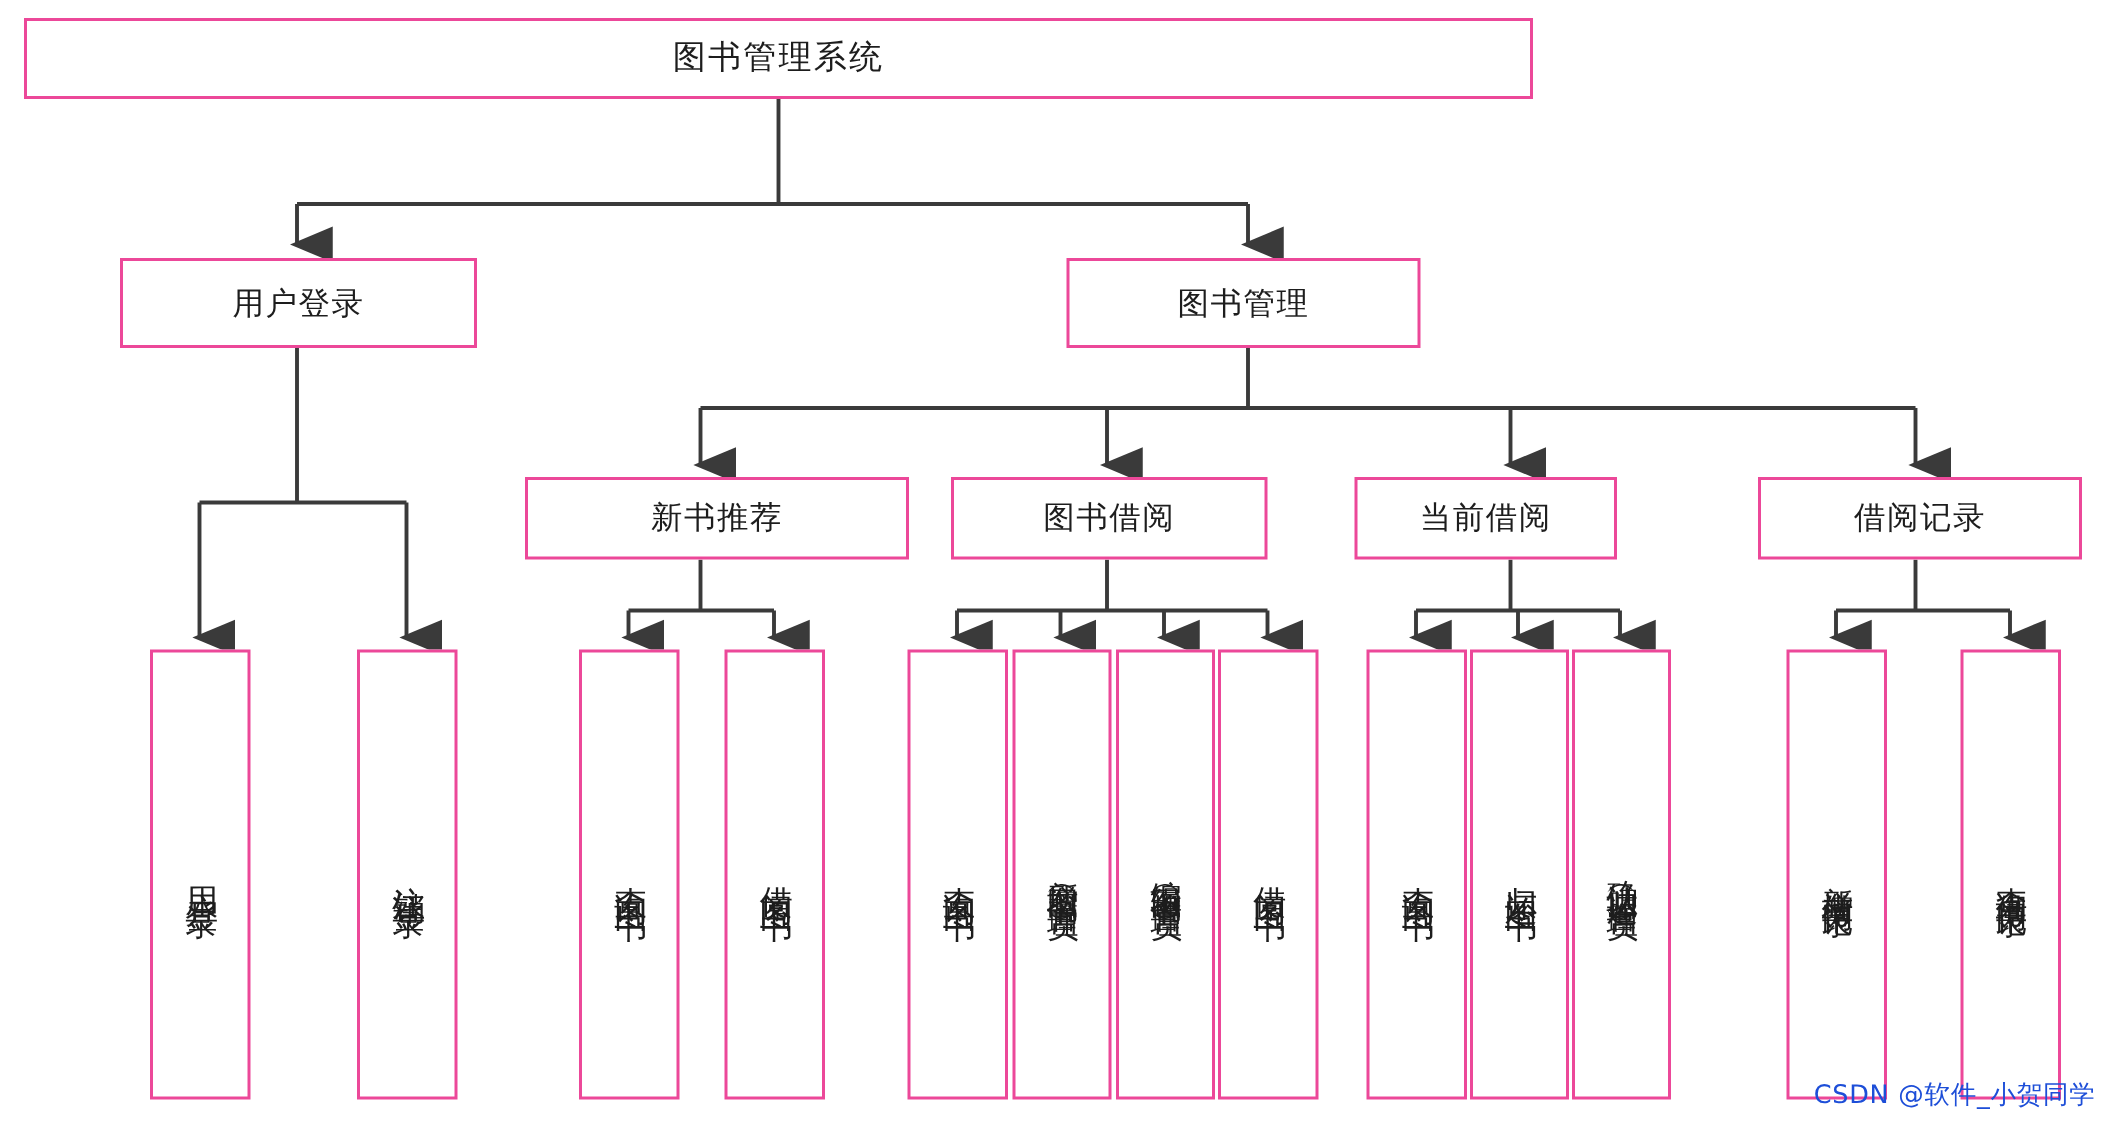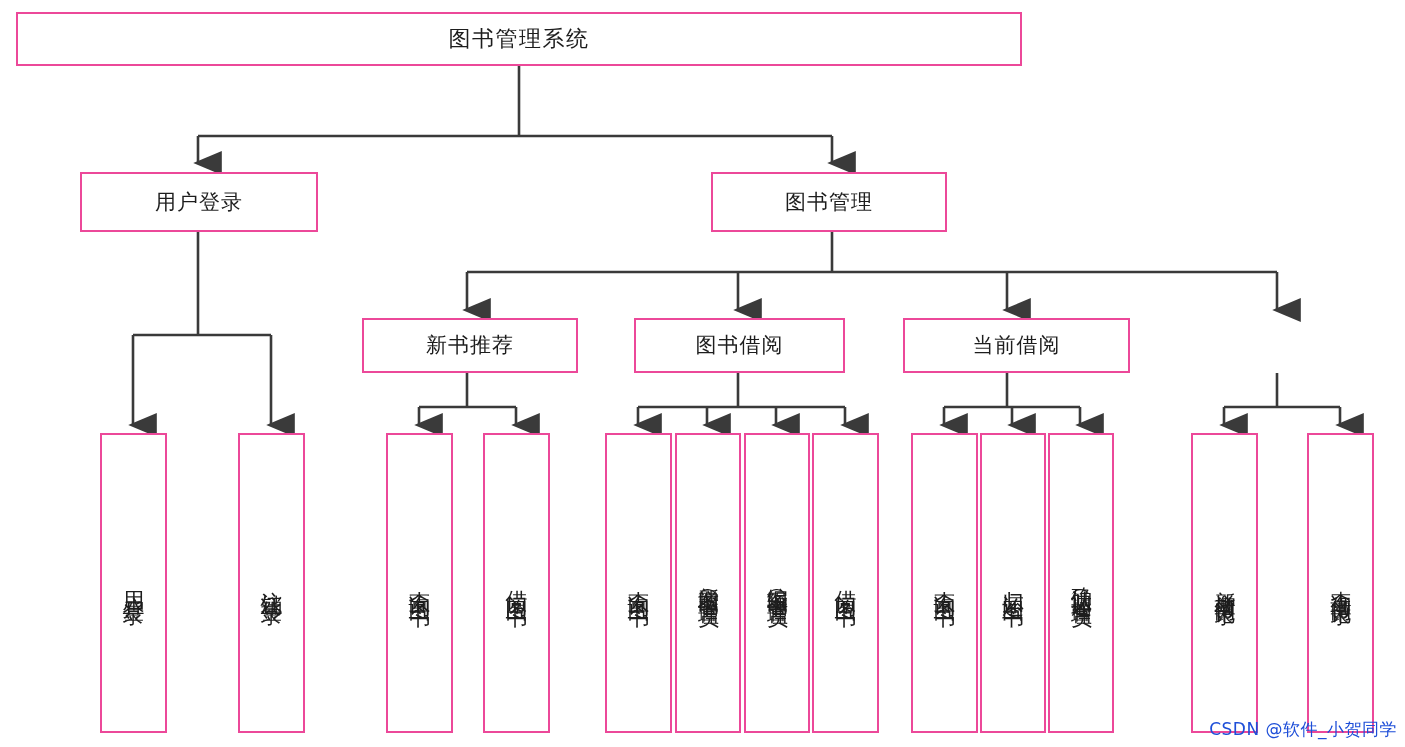--- a/index.html
+++ b/index.html
@@ -126,32 +126,35 @@
   </div>
 
   <div class="node horiz" id="node-user-login" style="left:80px;top:172px;width:238px;height:60px;">
     <span class="lbl">用户登录</span>
   </div>
 
   <div class="node horiz" id="node-book-manage" style="left:711px;top:172px;width:236px;height:60px;">
     <span class="lbl">图书管理</span>
   </div>
 
-  <div class="node horiz" id="node-new-book-recommend" style="left:362px;top:318px;width:216px;height:55px;">
+  <div class="node horiz" id="node-new-book-recommend" style="left:350px;top:318px;width:256px;height:55px;">
     <span class="lbl">新书推荐</span>
   </div>
 
   <div class="node horiz" id="node-book-borrow" style="left:634px;top:318px;width:211px;height:55px;">
     <span class="lbl">图书借阅</span>
   </div>
 
-  <div class="node horiz" id="node-current-borrow" style="left:903px;top:318px;width:227px;height:55px;">
+  <div class="node horiz" id="node-current-borrow" style="left:903px;top:318px;width:175px;height:55px;">
     <span class="lbl">当前借阅</span>
   </div>
 
+  <div class="node horiz" id="node-borrow-record" style="left:1172px;top:318px;width:216px;height:55px;">
+    <span class="lbl">借阅记录</span>
+  </div>
 
   <div class="node vert" id="leaf-user-login" style="left:100px;top:433px;width:67px;height:300px;">
     <span class="lbl">用户登录</span>
   </div>
 
   <div class="node vert" id="leaf-user-logout" style="left:238px;top:433px;width:67px;height:300px;">
     <span class="lbl">注销登录</span>
   </div>
 
   <div class="node vert" id="leaf-query-book-rec" style="left:386px;top:433px;width:67px;height:300px;">

